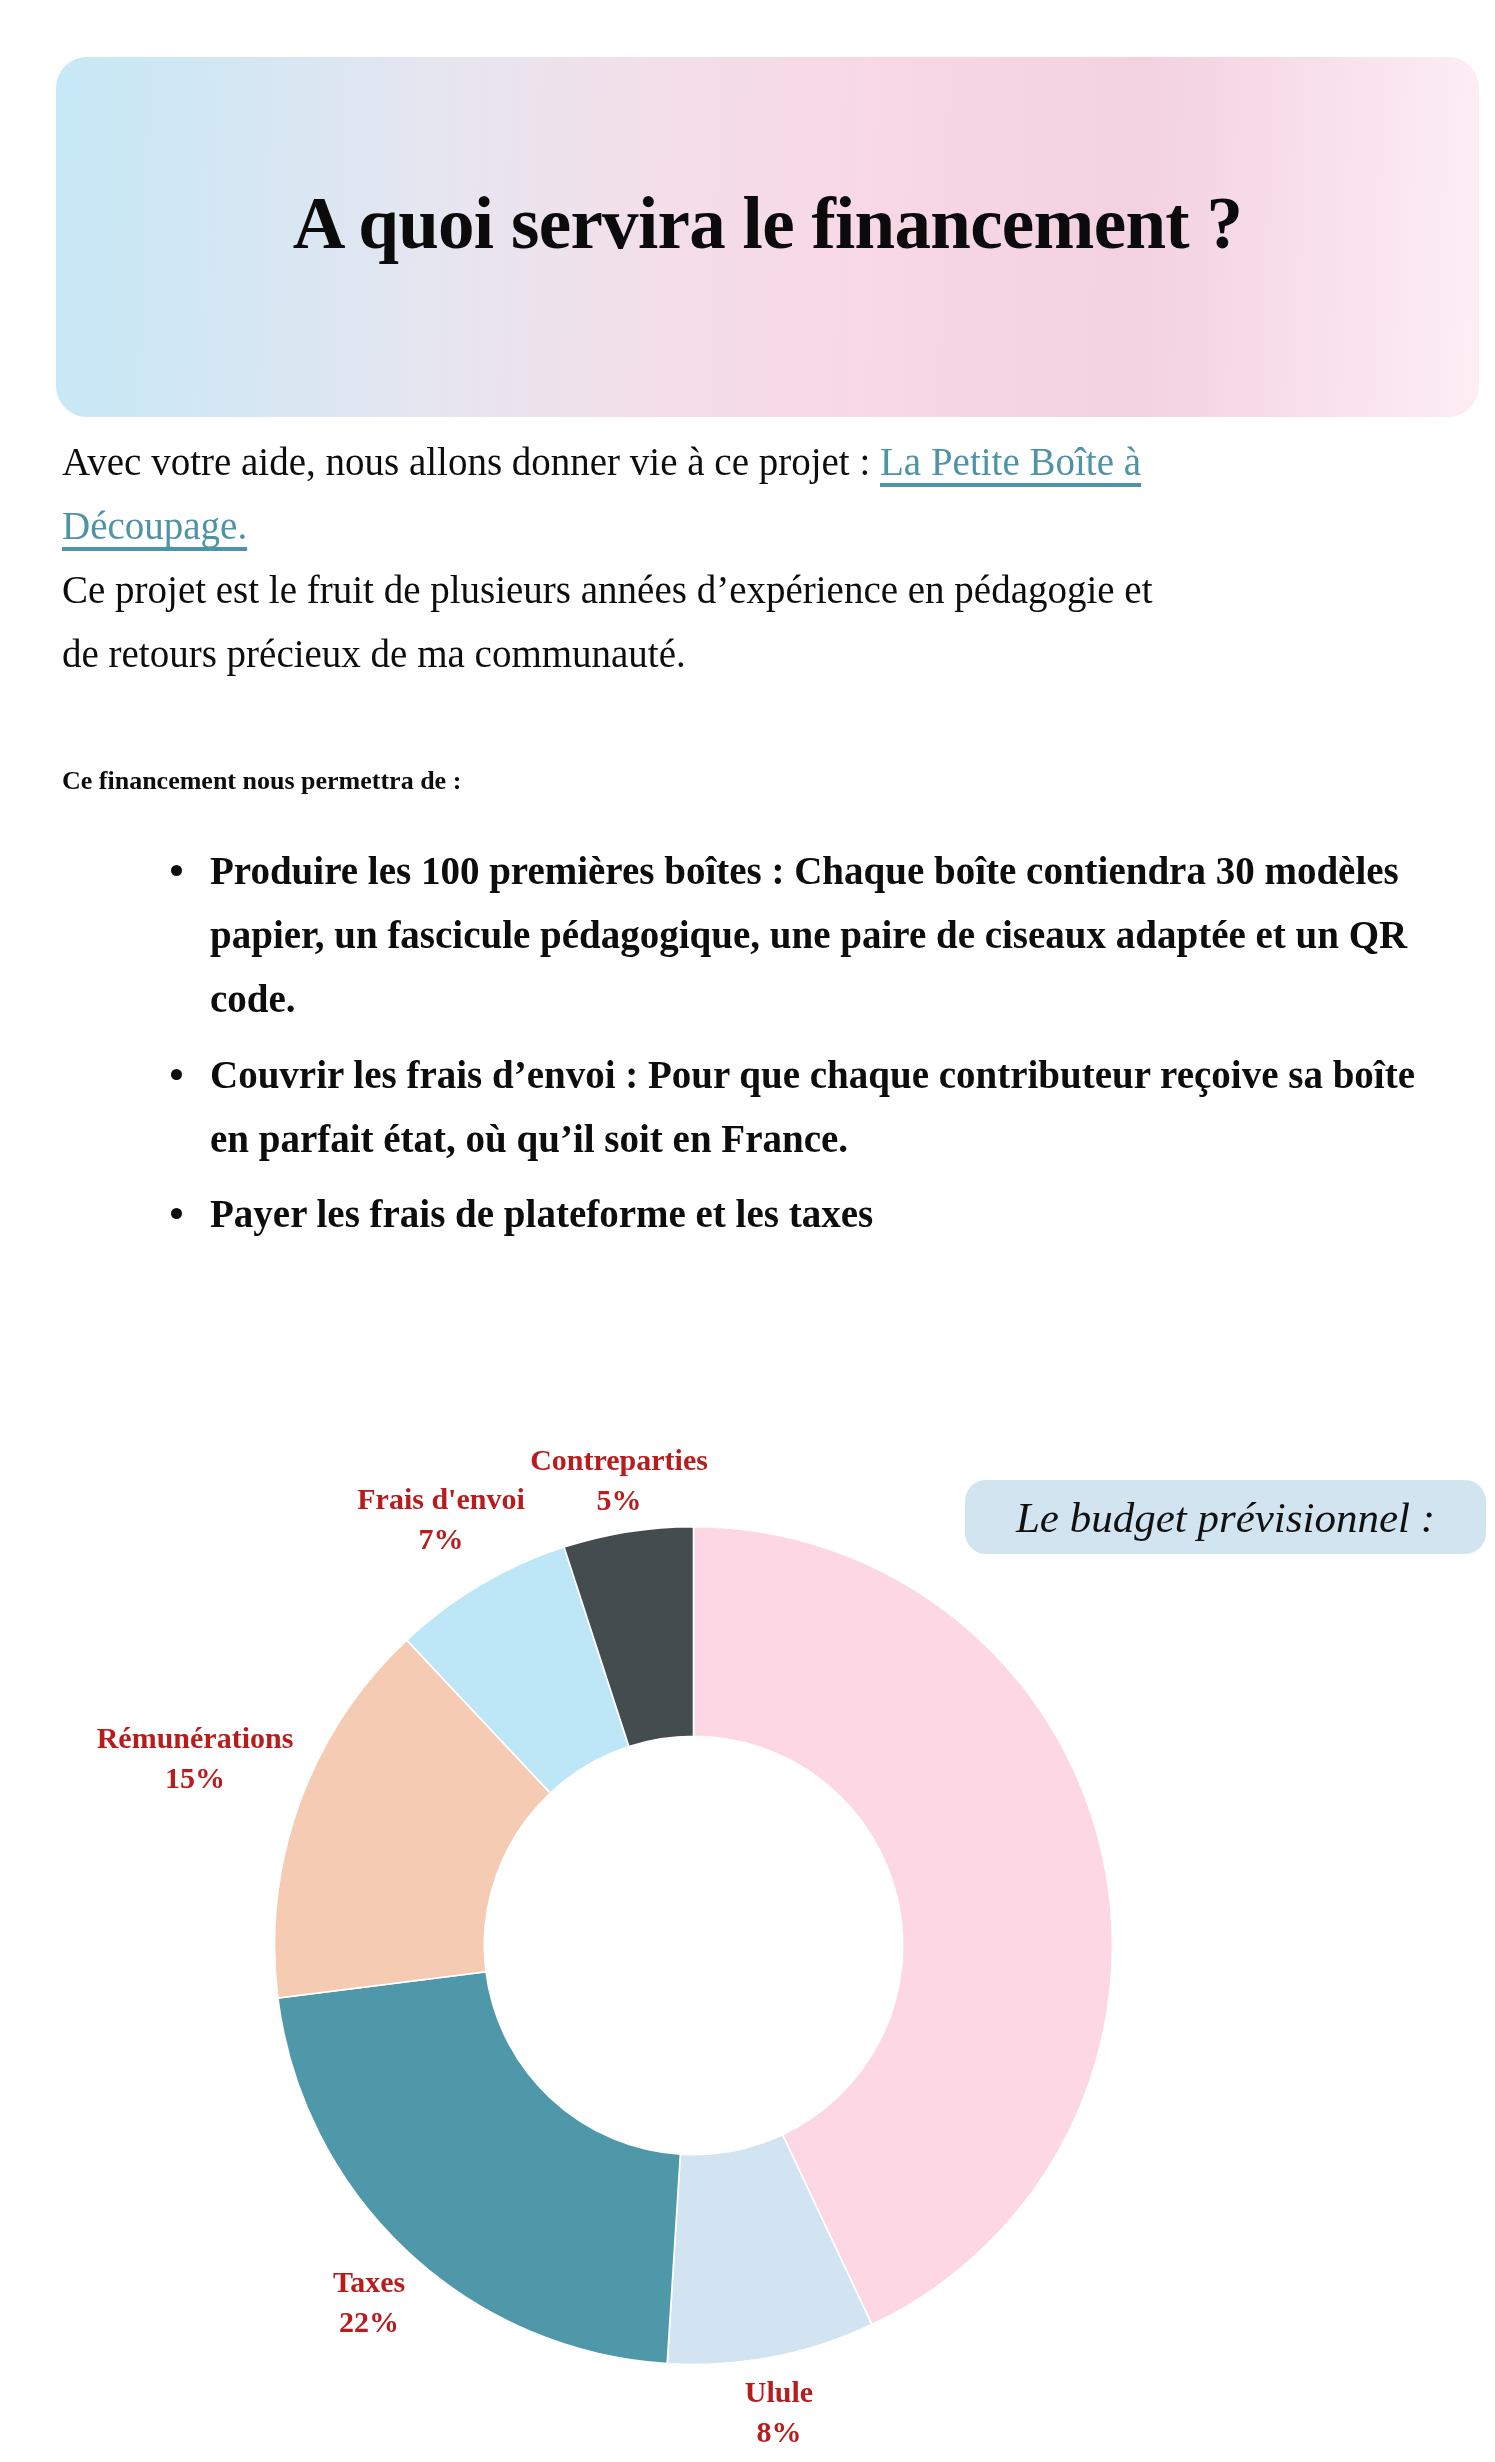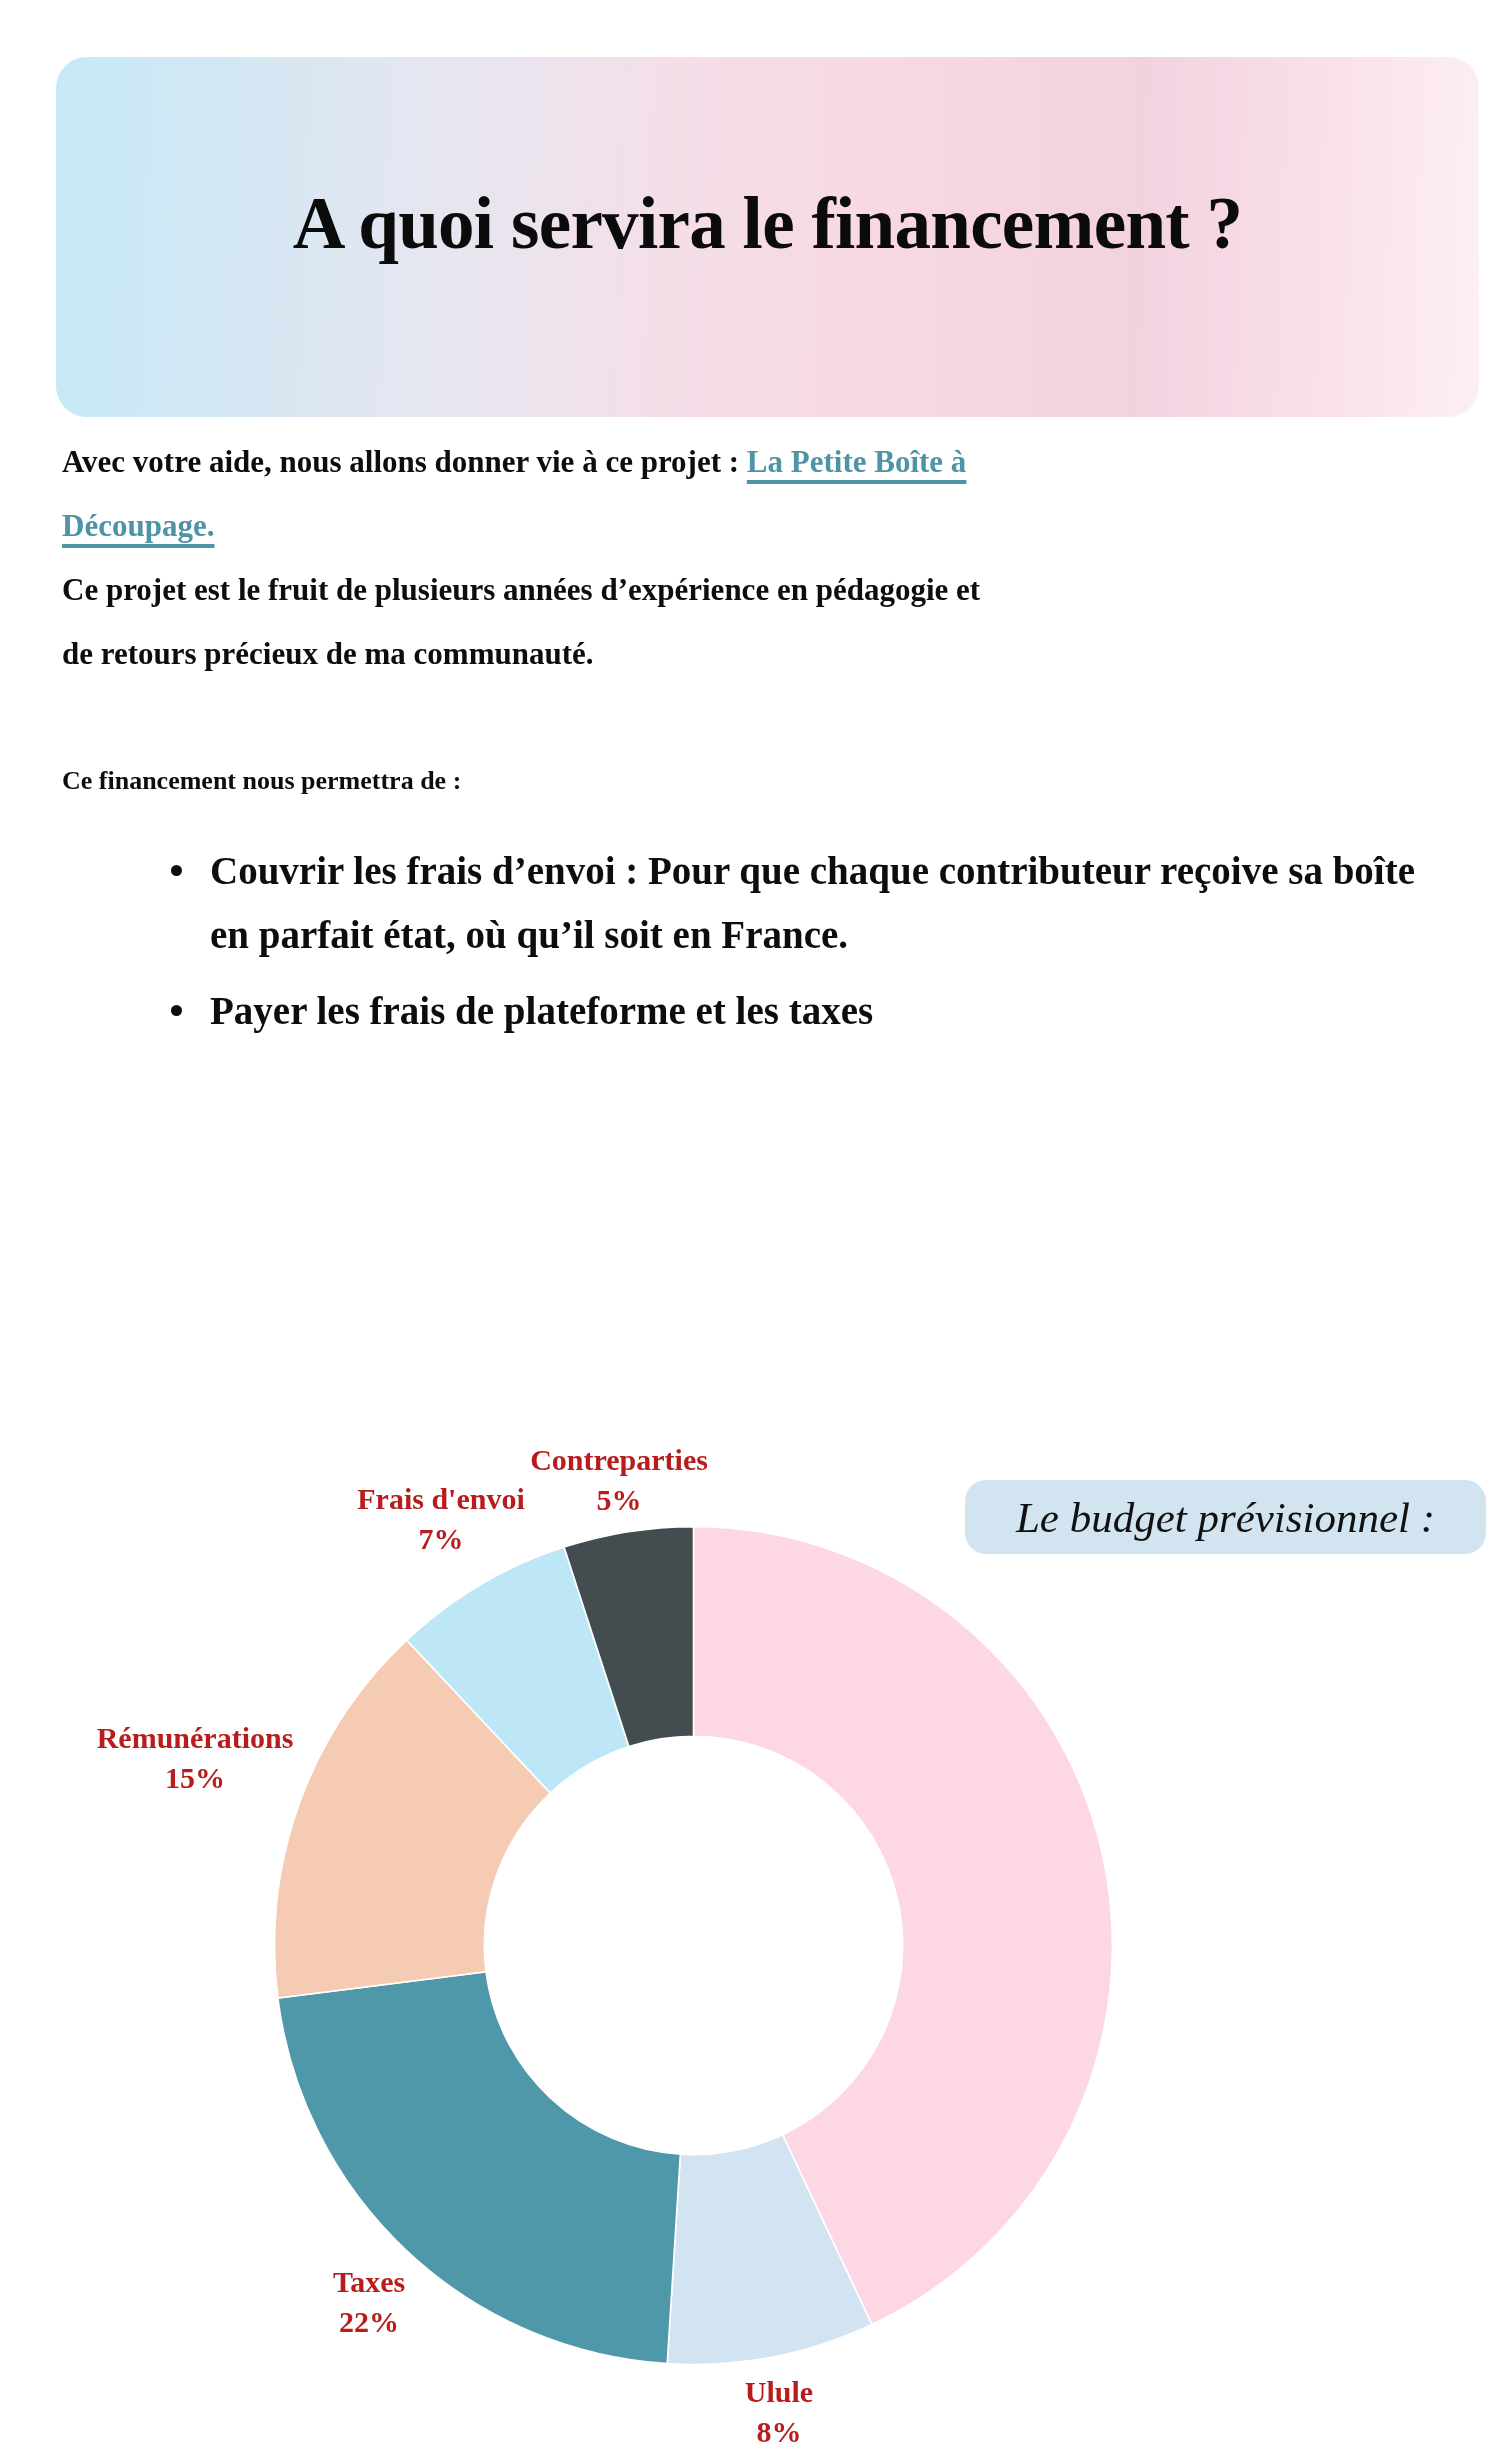--- a/index.html
+++ b/index.html
@@ -36,22 +36,22 @@
     letter-spacing: -0.7px;
     color: #0b0b0b;
     white-space: nowrap;
   }
 
   
   .intro {
     position: absolute;
     left: 42px; top: 430px;
     width: 1423px;
-    font-size: 31px;
-    font-weight: 700;
+    font-size: 39px;
+    font-weight: 400;
     line-height: 64px;
   }
   .project-link {
     color: #4e93a6;
     text-decoration: underline;
     text-decoration-color: #4e93a6;
     text-decoration-thickness: 3.9px;
     text-underline-offset: 7.8px;
   }
 
@@ -143,20 +143,21 @@
 
   <div class="intro">
     <span>Avec votre aide, nous allons donner vie à ce projet : </span><a class="project-link" href="#"><span>La Petite Boîte à</span><br><span>Découpage.</span></a><br>
     <span>Ce projet est le fruit de plusieurs années d’expérience en pédagogie et</span><br>
     <span>de retours précieux de ma communauté.</span>
   </div>
 
   <div class="section-heading">Ce financement nous permettra de :</div>
 
   <ul class="bullet-list">
+    <li>Produire les 100 premières boîtes : Chaque boîte contiendra 30 modèles papier, un fascicule pédagogique, une paire de ciseaux adaptée et un QR code.</li>
     <li>Couvrir les frais d’envoi : Pour que chaque contributeur reçoive sa boîte en parfait état, où qu’il soit en France.</li>
     <li>Payer les frais de plateforme et les taxes</li>
   </ul>
 
   <div class="budget-badge">
     <span class="budget-label">Le budget prévisionnel :</span>
   </div>
 
   <svg class="donut-svg" viewBox="0 0 1300 1300">
       <path d="M650.00,7.00 A643,643 0 0 1 923.78,1231.80 L786.68,940.45 A321,321 0 0 0 650.00,329.00 Z" fill="#fdd7e4" stroke="#ffffff" stroke-width="2.5"></path>

